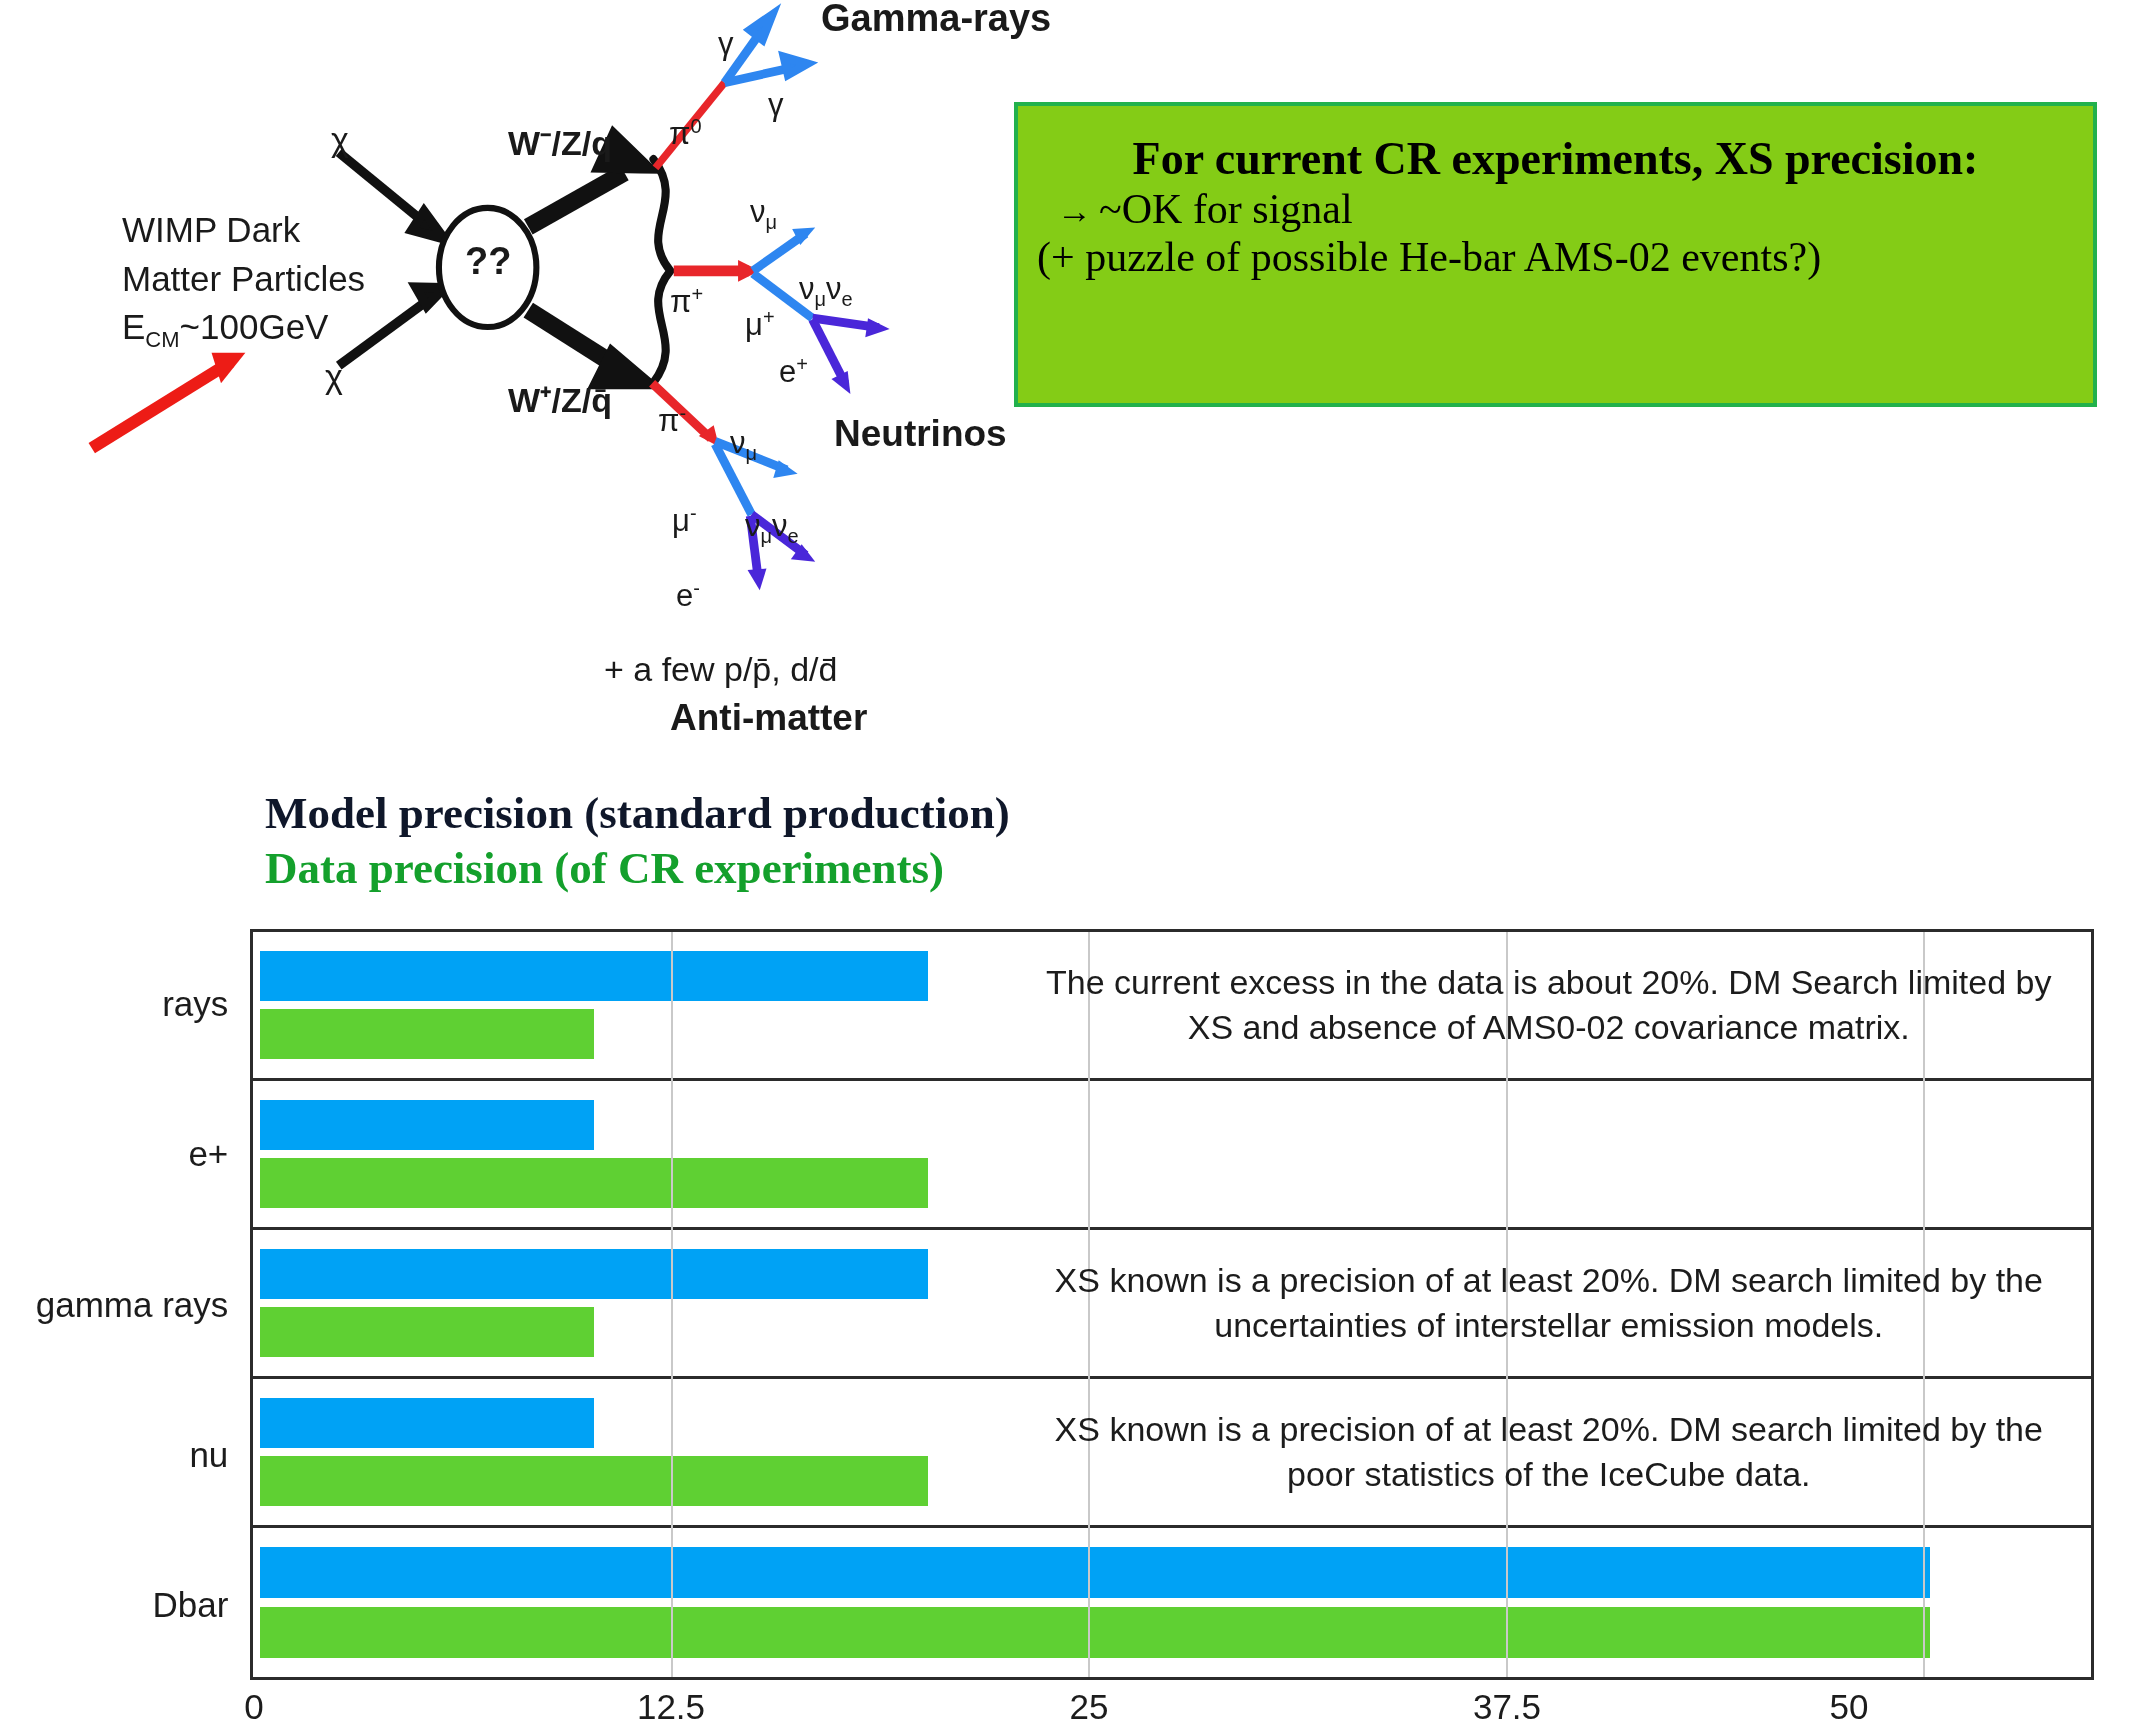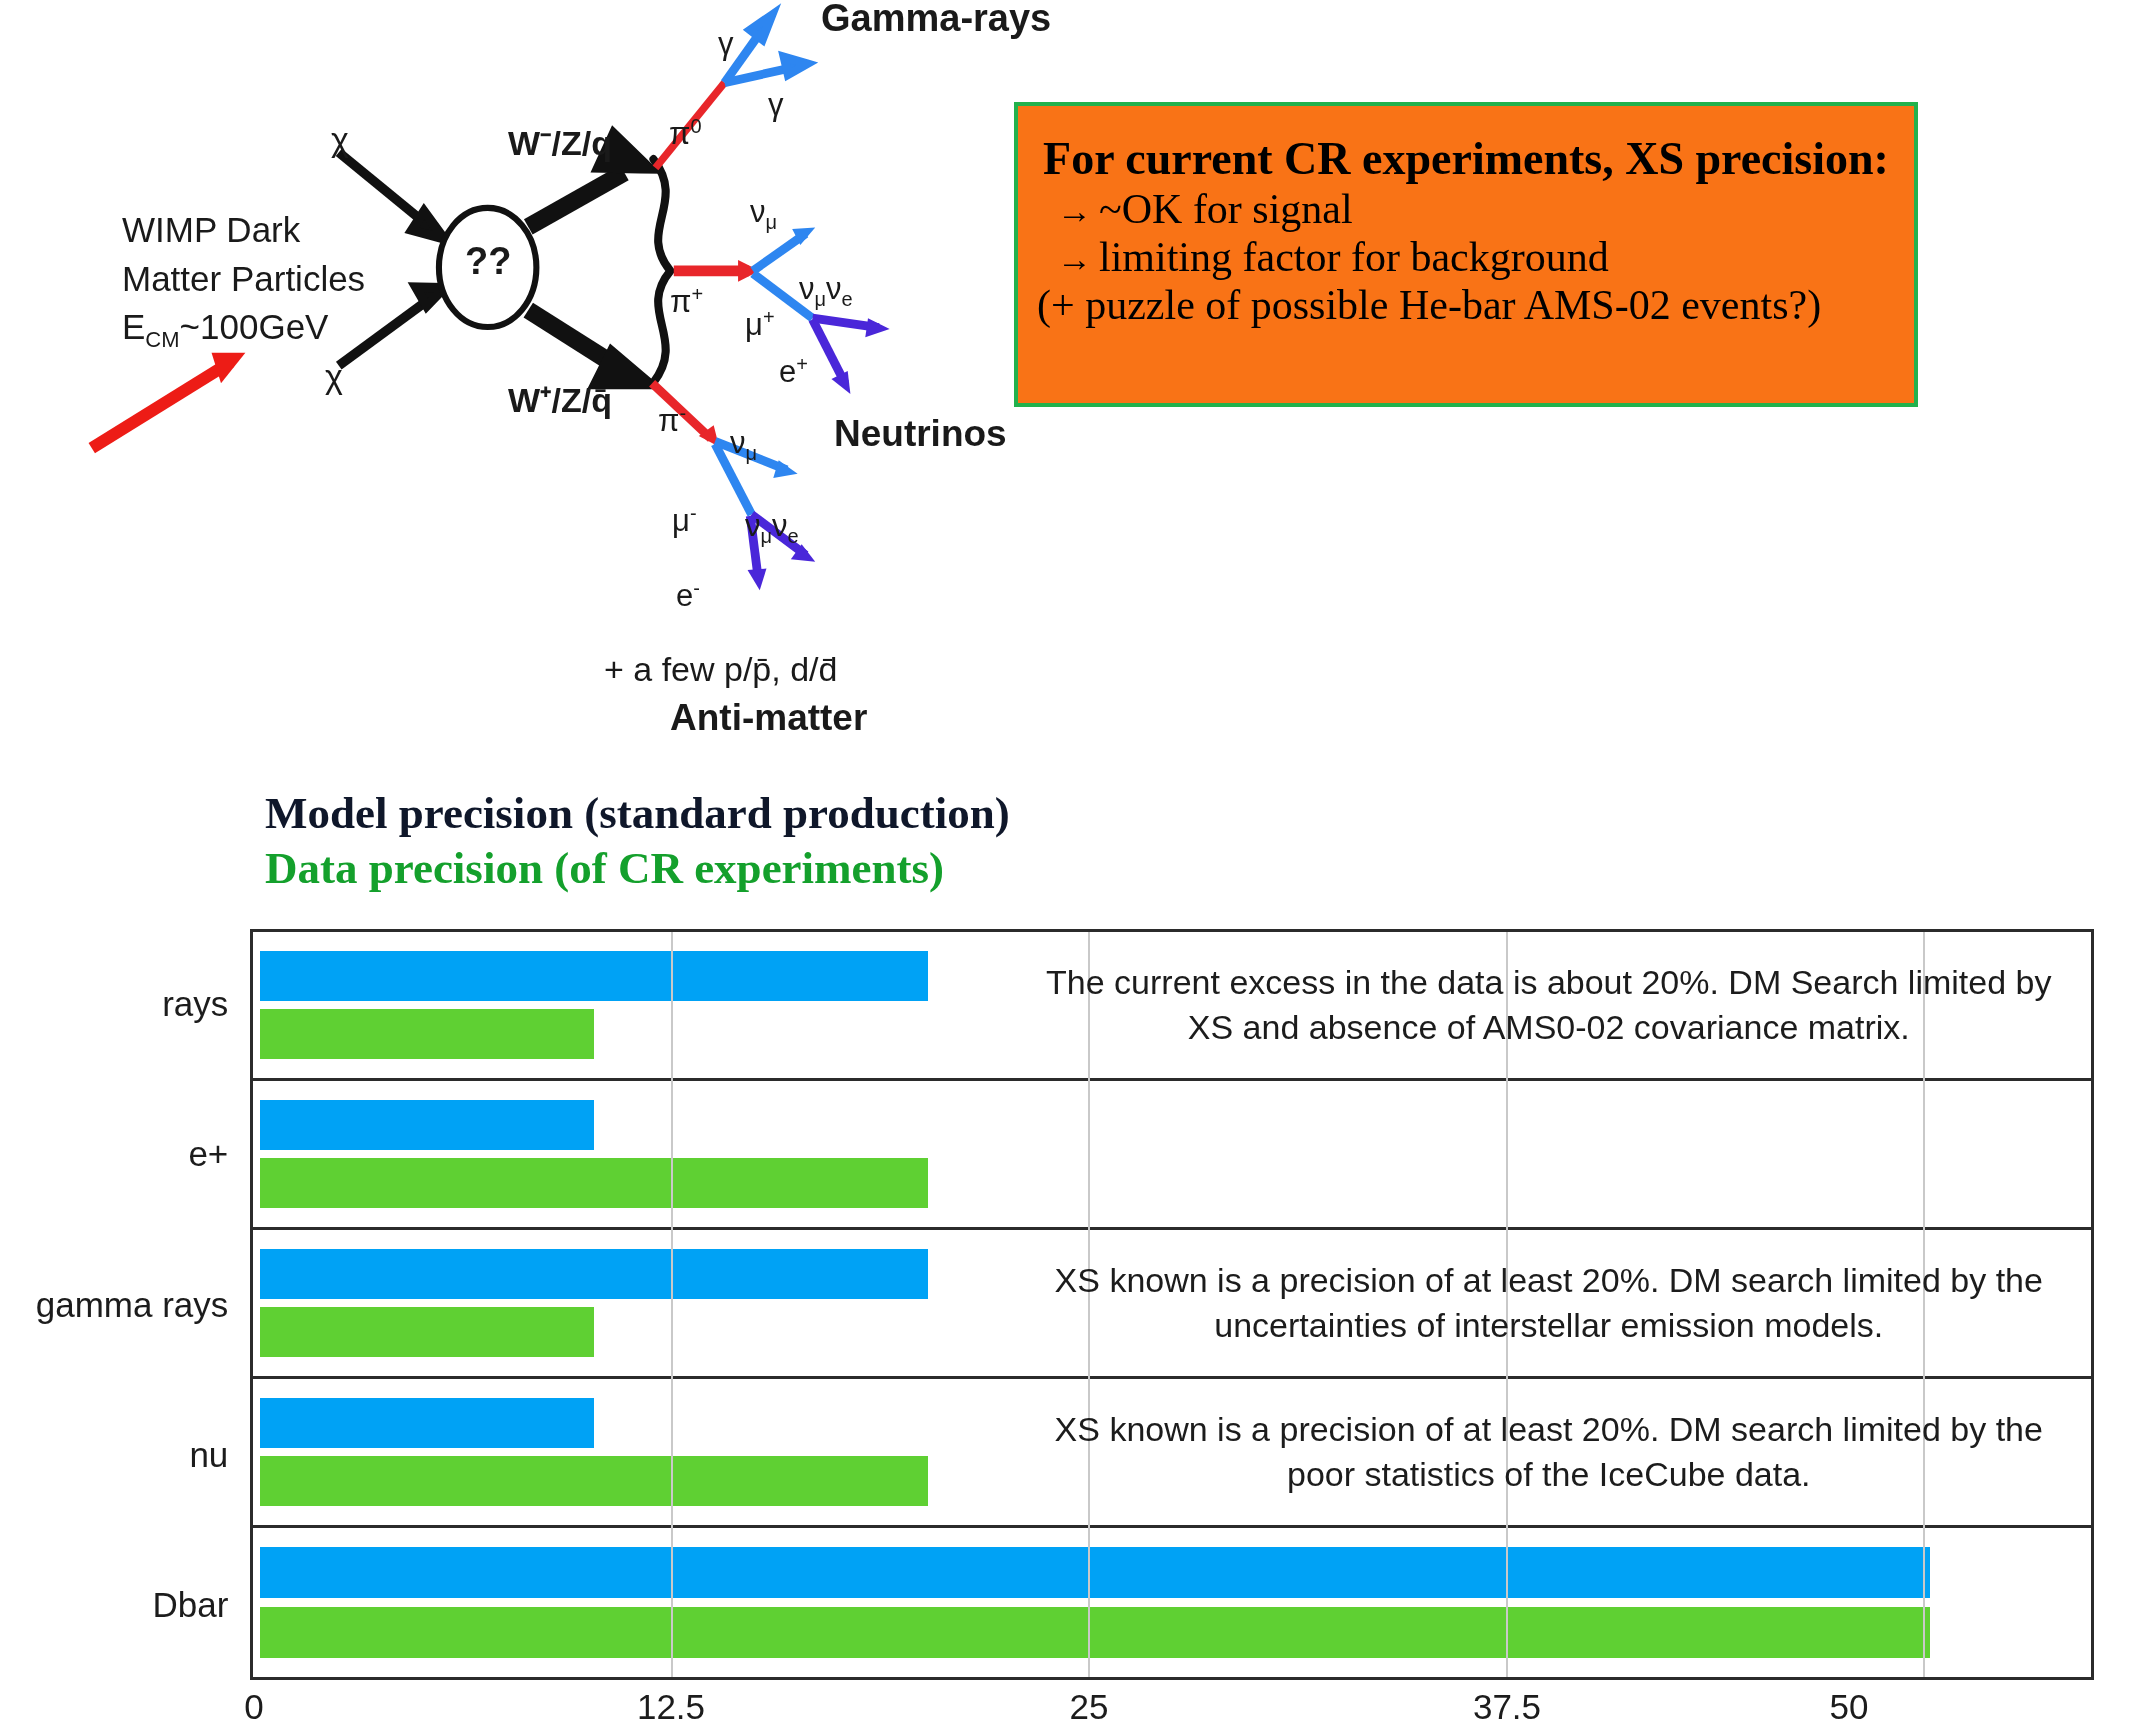--- a/index.html
+++ b/index.html
@@ -23,23 +23,23 @@
     font-family: "Liberation Sans", sans-serif;
     color: #1a1a1a;
     white-space: nowrap;
   }
   .lbl-bold { font-weight: bold; }
 
   
   #callout-box {
     position: absolute;
     left: 1014px; top: 102px;
-    width: 904px; height: 305px;
+    width: 1083px; height: 305px;
     border: 4.7px solid #22b14c;
-    background: #f97316;
+    background: #84cc16;
     box-sizing: border-box;
   }
   #callout-title {
     font-family: "Liberation Serif", serif;
     font-weight: bold;
     font-size: 46px;
     color: #000;
     text-align: center;
     margin-top: 26px;
   }
@@ -256,23 +256,20 @@
     <div class="diag-label" style="left:635px; top:577px; font-size:31px;">
       <span>e</span><sup style="font-size:20px;">-</sup>
     </div>
   </div>
 
   <div id="callout-box" style="border-color: rgb(34, 177, 76);">
     <div id="callout-title">For current CR experiments, XS precision:</div>
     <div class="callout-line">
       <span class="arrow-glyph">→</span><span>~OK for signal</span>
     </div>
-    <div class="callout-line">
-      <span class="arrow-glyph">→</span><span>limiting factor for background</span>
-    </div>
     <div class="callout-line indent-none">(+ puzzle of possible He-bar AMS-02 events?)</div>
   </div>
 </div>
 
 <div id="legend-block">
   <div class="legend-line" id="legend-model" style="color: #0f172a; text-align: right;">Model precision (standard production)</div>
   <div class="legend-line" id="legend-data" style="color: rgb(20, 160, 44);">Data precision (of CR experiments)</div>
 </div>
 
 <div id="chart-wrap">

